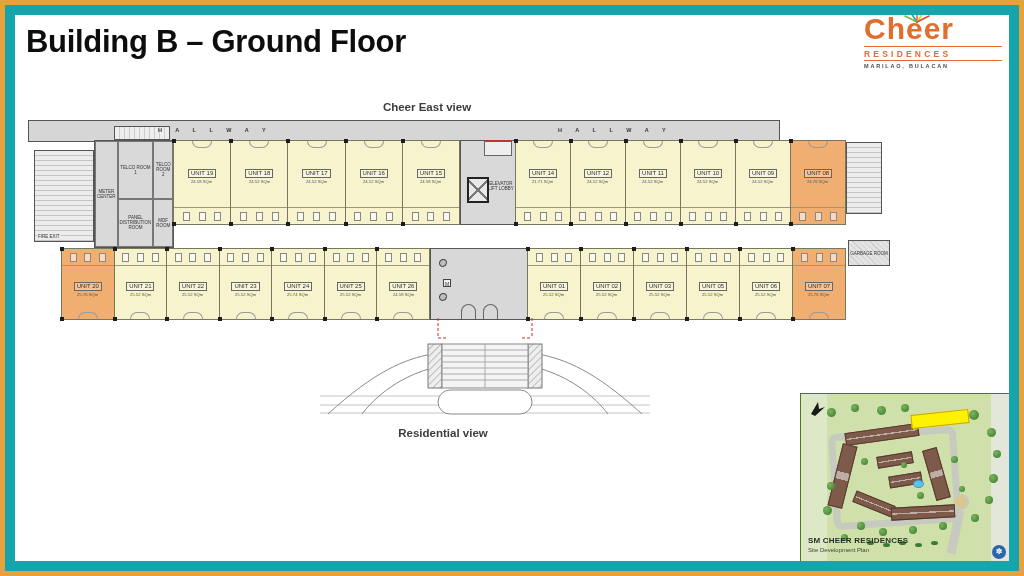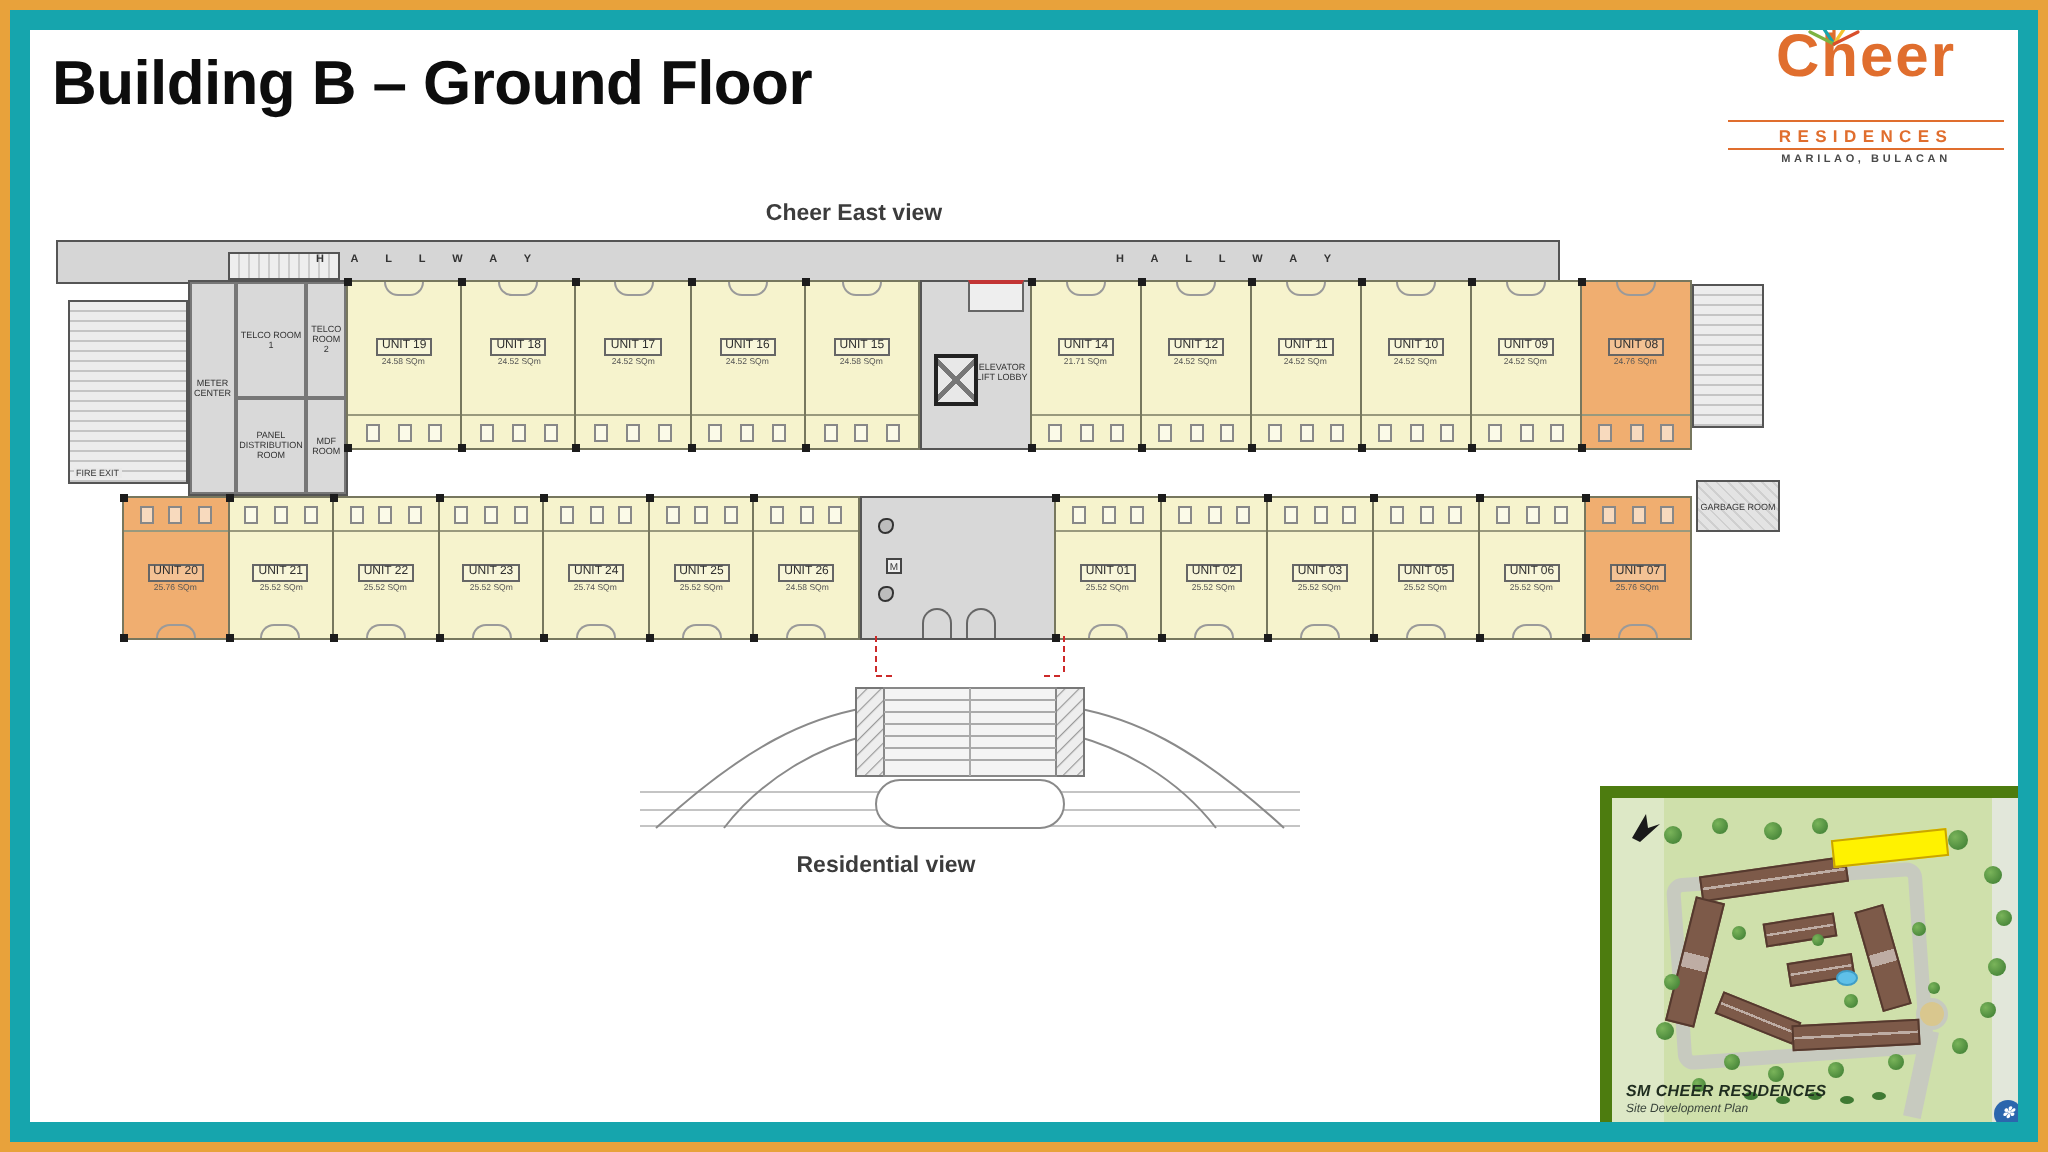--- a/index.html
+++ b/index.html
@@ -3,24 +3,24 @@
 <meta charset="utf-8">
 <style>
   html,body{margin:0;padding:0;background:#888;}
   .stage{position:relative;width:1024px;height:576px;background:#ffffff;overflow:hidden;
          font-family:"Liberation Sans",sans-serif;}
   .frame-orange{position:absolute;inset:0;border:5px solid #E8A23B;z-index:60;pointer-events:none;}
   .frame-teal{position:absolute;inset:4px;border:11px solid #16A5AD;z-index:59;pointer-events:none;}
 
   
   .title{position:absolute;left:26px;top:24px;font-size:31px;font-weight:700;color:#0d0d0d;letter-spacing:-.3px;}
-  .logo{position:absolute;right:22px;top:14px;width:138px;text-align:center;z-index:5;}
+  .logo{position:absolute;right:22px;top:14px;width:138px;z-index:5;}
   .logo-spark{position:absolute;left:38px;top:-10px;}
   .logo-cheer{font-size:30px;line-height:30px;font-weight:700;color:#E06E2E;letter-spacing:1px;}
-  .logo-res{margin-top:16px;font-size:8.5px;font-weight:700;color:#E06E2E;letter-spacing:3.2px;
+  .logo-res{margin-top:2px;font-size:8.5px;font-weight:700;color:#E06E2E;letter-spacing:3.2px;
             border-top:1px solid #E06E2E;border-bottom:1px solid #E06E2E;padding:1.5px 0;}
   .logo-loc{margin-top:2px;font-size:5.5px;font-weight:700;color:#4a4a4a;letter-spacing:1.8px;}
 
   .view-label{position:absolute;font-size:11.5px;font-weight:700;color:#3c3c3c;text-align:center;}
   #view-top{left:352px;top:101px;width:150px;}
   #view-bottom{left:358px;top:427px;width:170px;}
 
   
   .plan{position:absolute;left:28px;top:120px;width:860px;height:224px;}
   .plan *{box-sizing:border-box;}
@@ -91,21 +91,21 @@
   .legend{position:absolute;left:95px;top:382px;}
   .legend-title{font-size:10.5px;font-weight:600;color:#4f4f4f;letter-spacing:.4px;}
   .legend-sub{margin:13px 0 0 14px;font-size:12px;font-weight:600;color:#474747;letter-spacing:.4px;}
   .legend-row{margin:8px 0 0 30px;display:flex;align-items:center;gap:9px;}
   .swatch{width:13px;height:13px;border:1px solid #999;}
   .sw-flexi{background:#F6F3CD;} .sw-end{background:#F0AE70;}
   .legend-row span{font-size:7px;color:#555;letter-spacing:.3px;}
 
   
   .inset{position:absolute;left:800px;top:393px;width:210px;height:170px;background:#cfe0ab;
-      overflow:hidden;z-index:10;border:6px solid #4d7c0f;font-style:italic;}
+      overflow:hidden;z-index:10;border:1px solid #4d7c0f;}
   .inset *{box-sizing:border-box;}
   .band-left{position:absolute;left:0;top:0;width:26px;height:100%;background:#dde8c6;}
   .band-right{position:absolute;right:0;top:0;width:20px;height:100%;background:#e2e7da;}
   .ring{position:absolute;left:30px;top:36px;width:128px;height:96px;border:7px solid #c7cabf;
       border-radius:8px;transform:rotate(-4deg);}
   .entry-road{position:absolute;left:150px;top:116px;width:9px;height:44px;background:#c7cabf;transform:rotate(12deg);}
   .roundabout{position:absolute;left:152px;top:100px;width:16px;height:16px;border-radius:50%;
       background:#d9c78e;border:2px solid #c7cabf;}
   .bldg{position:absolute;background:#7d5a49;border:1px solid #55392e;
       background-image:linear-gradient(0deg,transparent 44%,rgba(255,255,255,.5) 44% 56%,transparent 56%);}

